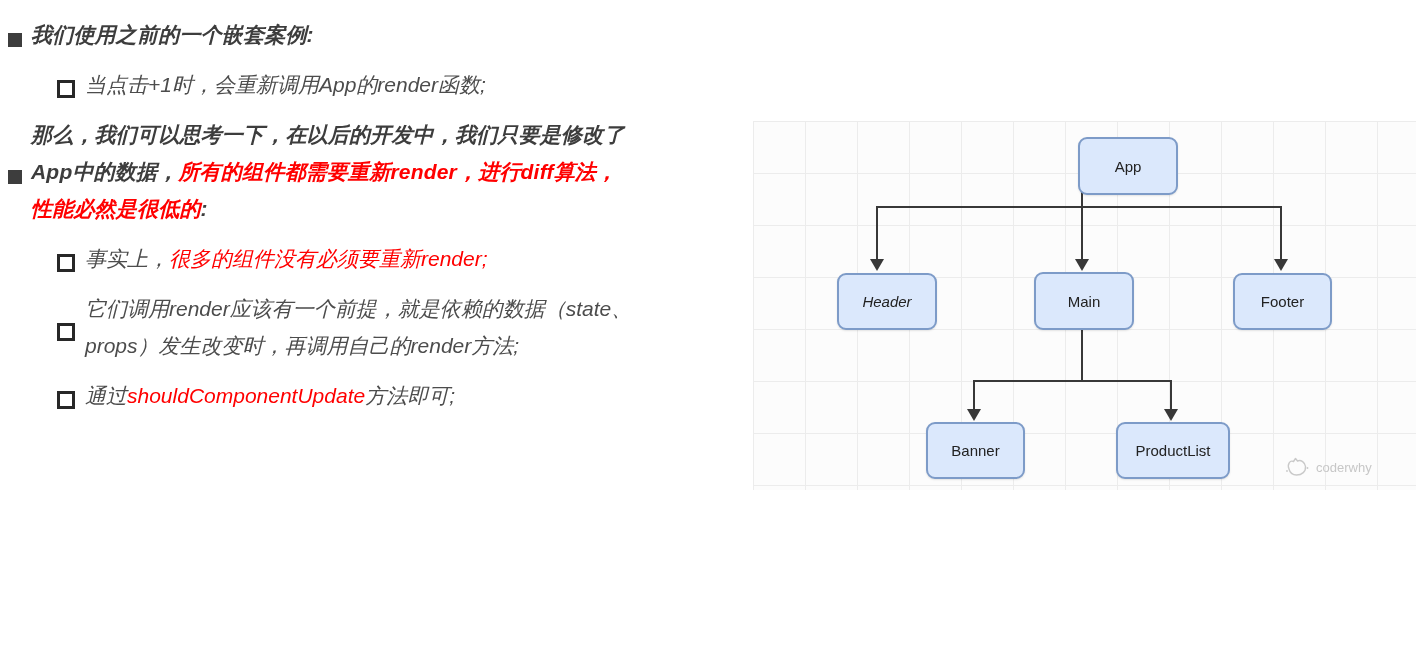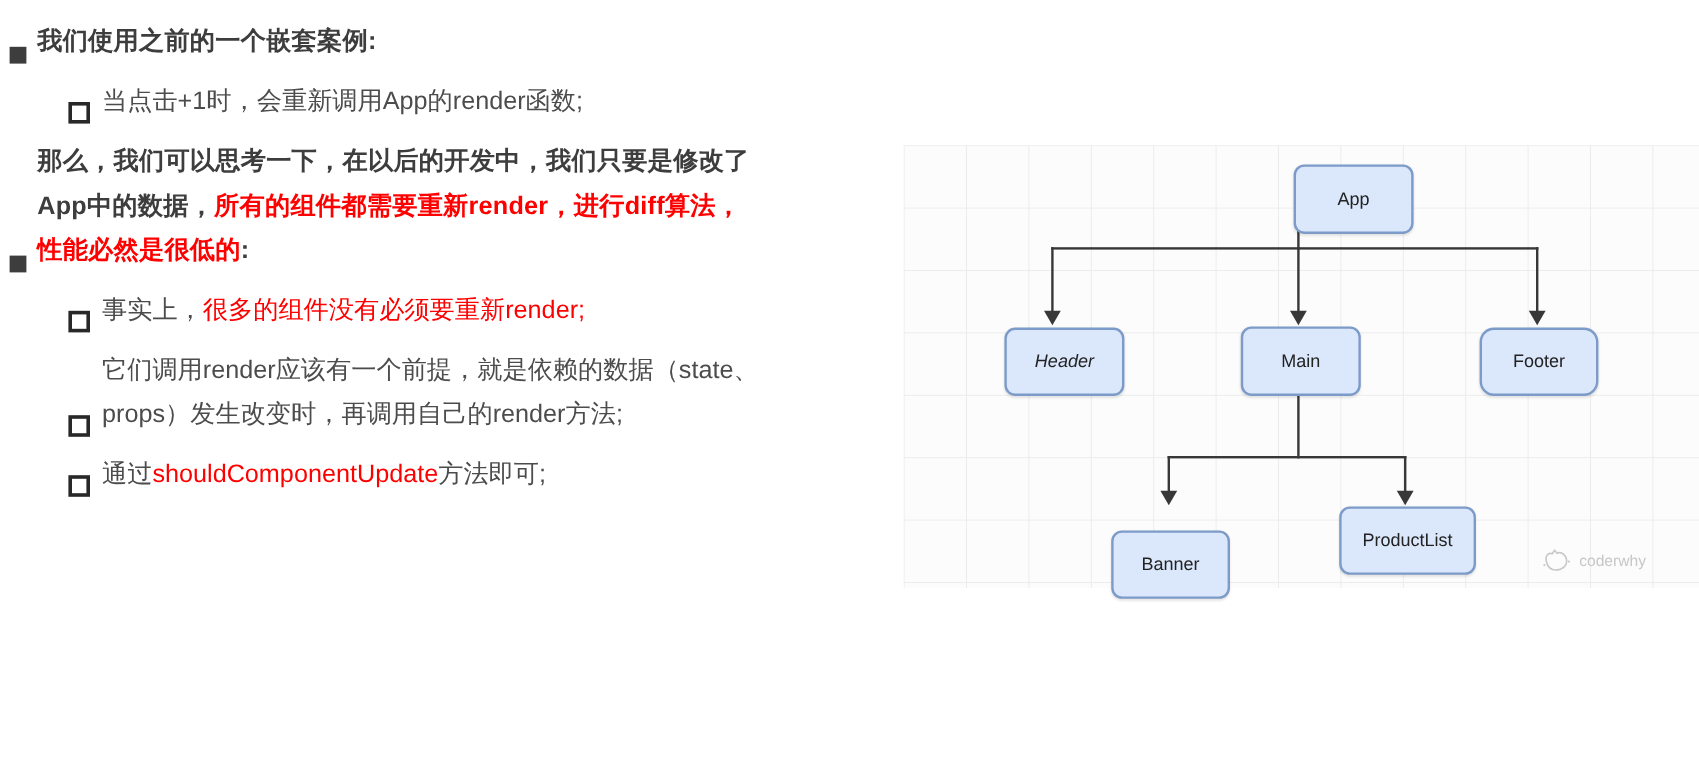--- a/index.html
+++ b/index.html
@@ -4,21 +4,21 @@
 <style>
   html,body{margin:0;padding:0;}
   body{
     width:1416px;height:647px;position:relative;overflow:hidden;
     background:#ffffff;
     font-family:"Liberation Sans","DejaVu Sans",sans-serif;
   }
 
   
   .notes{position:absolute;left:8px;top:10px;width:748px;}
-  .item{display:flex;align-items:flex-end;margin-bottom:13px;}
+  .item{display:flex;align-items:center;margin-bottom:13px;font-style:italic;}
   .item.l1{margin-top:6px;}
   .txt{margin:0;font-size:21px;line-height:37px;white-space:pre-wrap;}
   .l1 .txt{font-weight:700;color:var(--heading-text,#3d3d3d);letter-spacing:.2px;}
   .l2{margin-left:49px;}
   .l2 .txt{color:var(--body-text,#4c4c4c);}
   .seg.red{color:var(--accent-red,#ff0000);}
   .m1{flex:none;width:14px;height:14px;background:var(--heading-text,#3d3d3d);margin:11px 9px 0 0;}
   .m2{flex:none;width:12px;height:12px;border:3px solid #282828;background:#fff;margin:9px 10px 0 0;}
 
   
@@ -35,22 +35,22 @@
     background:var(--node-fill,#dbe8fc);
     border:2px solid var(--node-border,#7d9bc8);
     border-radius:9px;
     display:flex;align-items:center;justify-content:center;
     font-size:15px;color:#222;
     box-shadow:0 1px 2px rgba(0,0,0,.10);
   }
   #node-app{left:281px;top:16px;width:96px;height:54px;margin-left:44px;}
   #node-header{left:84px;top:152px;width:96px;height:53px;font-style:italic;}
   #node-main{left:281px;top:151px;width:96px;height:54px;}
-  #node-footer{left:480px;top:152px;width:95px;height:53px;border-radius:12px;}
-  #node-banner{left:173px;top:301px;width:95px;height:53px;margin-top:20px;}
+  #node-footer{left:480px;top:152px;width:95px;height:53px;}
+  #node-banner{left:173px;top:301px;width:95px;height:53px;}
   #node-productlist{left:363px;top:301px;width:110px;height:53px;}
 
   .vline,.hline{position:absolute;background:var(--connector,#383838);}
   .vline{width:2px;}
   .hline{height:2px;}
   .arrow-down{
     position:absolute;width:0;height:0;
     border-left:7px solid transparent;border-right:7px solid transparent;
     border-top:12px solid var(--connector,#383838);
   }

